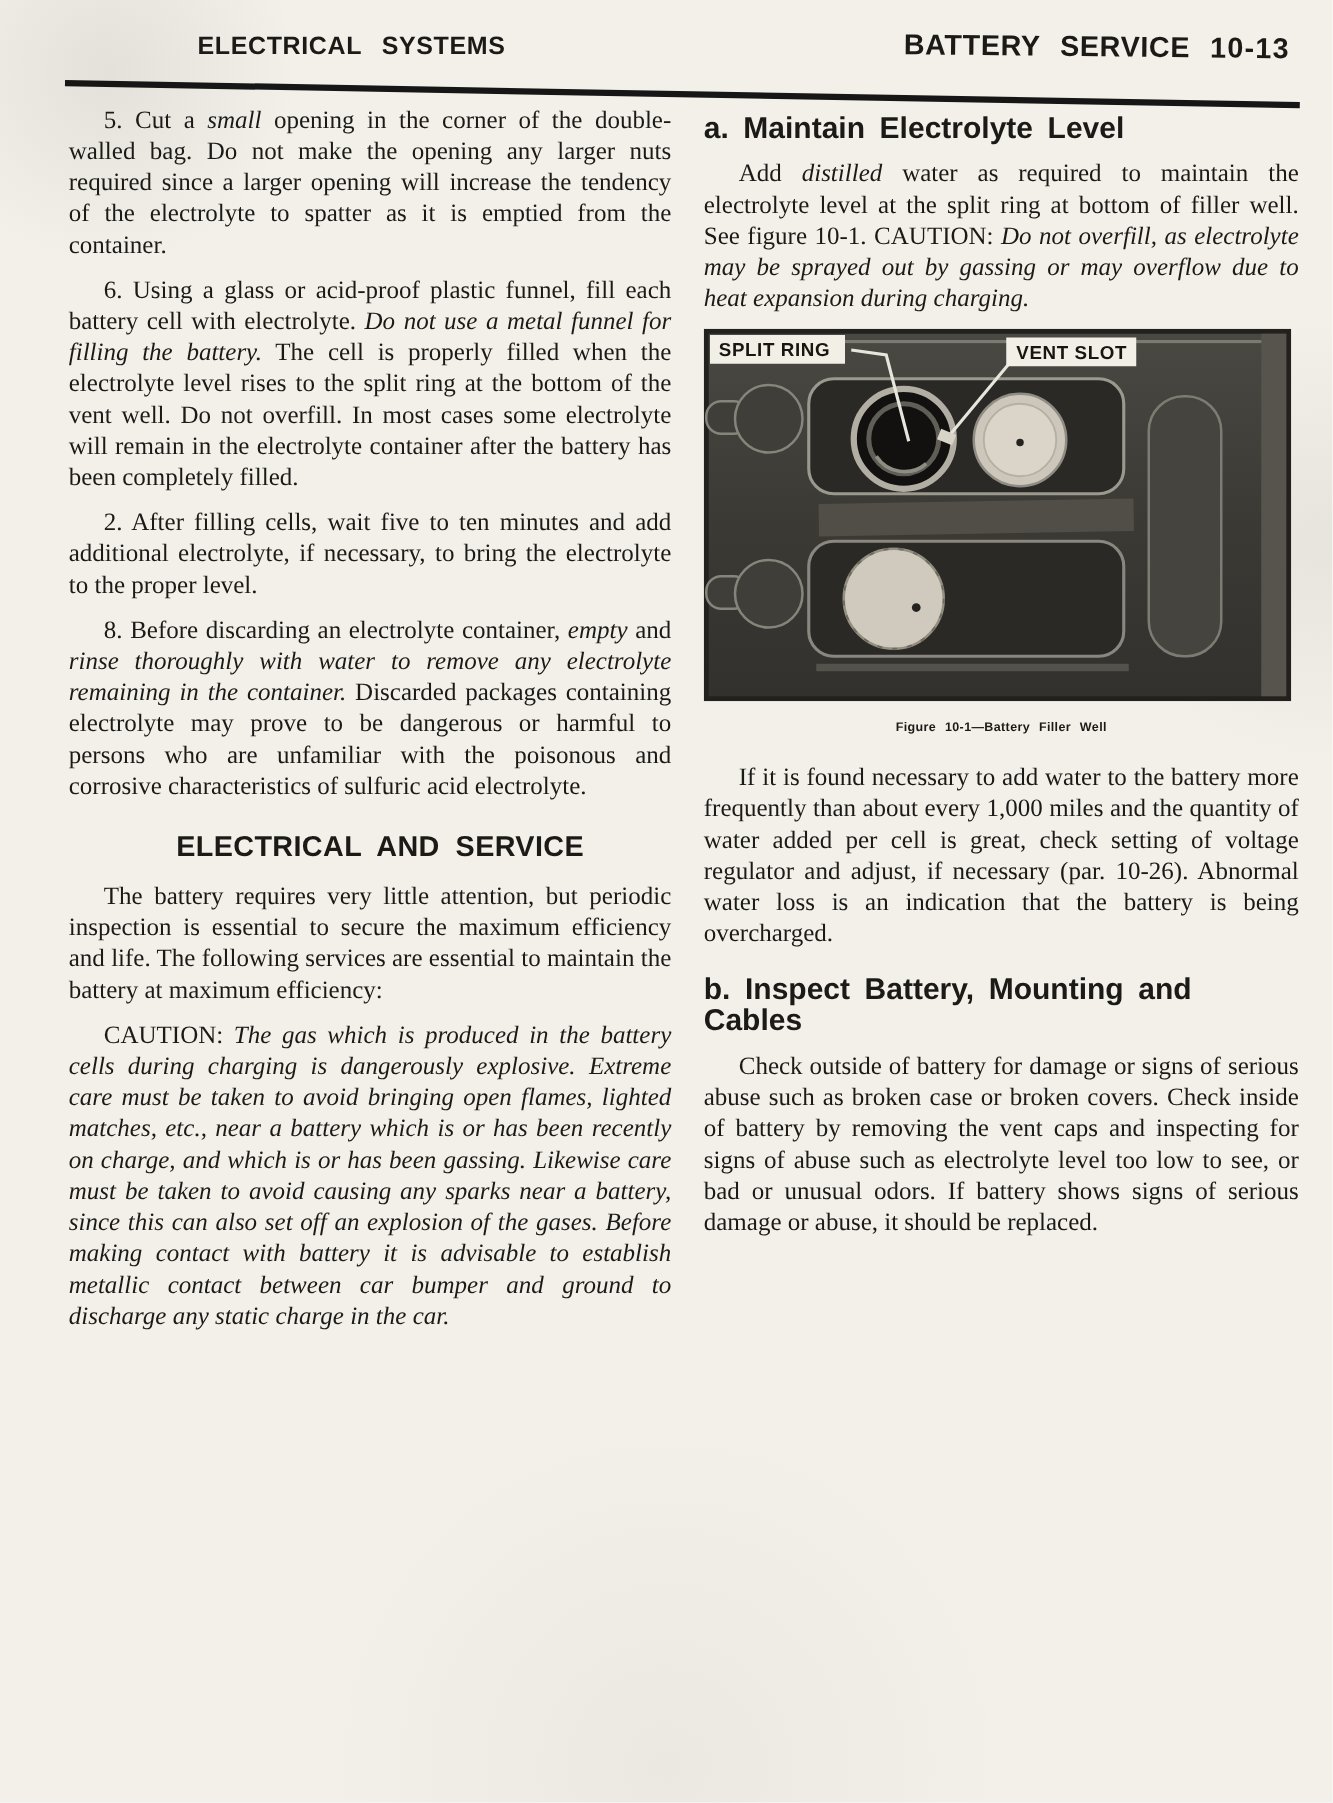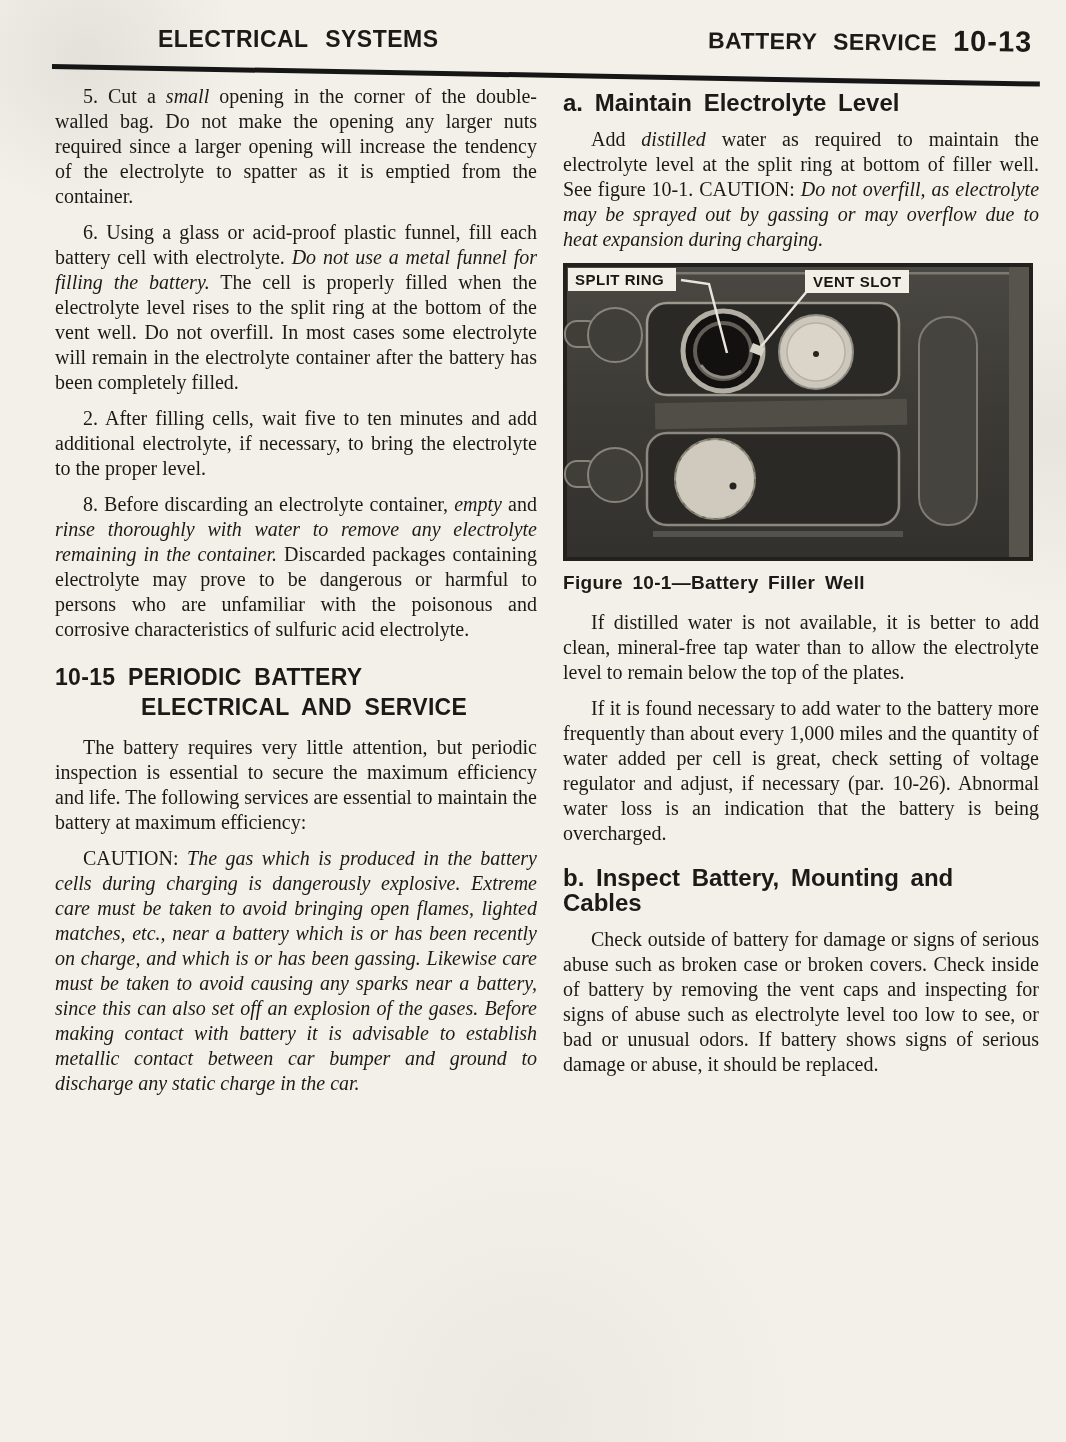--- a/index.html
+++ b/index.html
@@ -7,64 +7,63 @@
     position:relative; width:1066px; height:1442px;
     background:#f2f0e9;
     background-image:
       radial-gradient(circle at 8% 4%, rgba(90,90,85,.10), transparent 9%),
       radial-gradient(circle at 99% 30%, rgba(90,90,85,.08), transparent 12%),
       radial-gradient(circle at 50% 98%, rgba(90,90,85,.05), transparent 18%);
     color:#1b1a17; overflow:hidden;
     font-family:"Liberation Serif", serif;
   }
   .hdr-left{position:absolute; left:158px; top:26px;
-    font-family:"Liberation Sans",sans-serif; font-weight:bold; font-size:23px;
+    font-family:"Liberation Sans",sans-serif; font-weight:bold; font-size:20px;
     letter-spacing:.5px; word-spacing:10px;}
   .hdr-right{position:absolute; right:34px; top:24px; display:flex; align-items:baseline; gap:16px;
     font-family:"Liberation Sans",sans-serif; font-weight:bold; transform:rotate(.6deg);}
   .hdr-right .svc{font-size:23px; word-spacing:9px; letter-spacing:.5px;}
-  .hdr-right .page-num{font-size:29px; letter-spacing:1px;}
+  .hdr-right .page-num{font-size:23px; letter-spacing:1px;}
   .rule{position:absolute; left:52px; top:64px; width:988px; height:5px; background:#161616;
     transform:rotate(1.02deg); transform-origin:left center;}
   .col{position:absolute; font-size:20px; line-height:25px; text-align:justify;}
   .col-left{left:55px; top:84px; width:482px;}
   .col-right{left:563px; top:86px; width:476px;}
   .p{margin:0 0 11px 0; text-indent:28px;}
   .it{font-style:italic;}
   .sec-head{font-family:"Liberation Sans",sans-serif; font-weight:bold; font-size:23px;
     line-height:30px; margin:20px 0 13px; word-spacing:6px; letter-spacing:.3px; text-align:left;}
   .sec-head .l2{display:block; padding-left:86px;}
   .sub-head{font-family:"Liberation Sans",sans-serif; font-weight:bold; font-size:24px;
     margin:4px 0 12px; word-spacing:5px; text-align:left;}
   .sub-head.later{margin-top:19px;}
   .figure{margin:4px 0 6px;}
   .fig-photo{display:block;}
-  .fig-caption{font-family:"Liberation Sans",sans-serif; font-weight:bold; font-size:19px;
-    margin:9px 0 15px; word-spacing:4px; letter-spacing:.3px;}
+  .fig-caption{font-family:"Liberation Sans",sans-serif; font-weight:bold; font-size:10px;
+    text-align:center; margin:9px 0 15px; word-spacing:4px; letter-spacing:.3px;}
 </style>
 </head>
 <body>
 
 <div class="page">
 
   <div class="hdr-left">ELECTRICAL SYSTEMS</div>
   <div class="hdr-right">
     <span class="svc">BATTERY SERVICE</span>
     <span class="page-num">10-13</span>
   </div>
   <div class="rule"></div>
 
   <div class="col col-left">
     <p class="p"><span>5.  Cut a </span><span class="it">small</span><span> opening in the corner of the double-walled bag. Do not make the opening any larger nuts required since a larger opening will increase the tendency of the electrolyte to spatter as it is emptied from the container.</span></p>
     <p class="p"><span>6.  Using a glass or acid-proof plastic funnel, fill each battery cell with electrolyte. </span><span class="it">Do not use a metal funnel for filling the battery.</span><span> The cell is properly filled when the electrolyte level rises to the split ring at the bottom of the vent well. Do not overfill. In most cases some electrolyte will remain in the electrolyte container after the battery has been completely filled.</span></p>
     <p class="p"><span>2.  After filling cells, wait five to ten minutes and add additional electrolyte, if necessary, to bring the electrolyte to the proper level.</span></p>
     <p class="p"><span>8.  Before discarding an electrolyte container, </span><span class="it">empty</span><span> and </span><span class="it">rinse thoroughly with water to remove any electrolyte remaining in the container.</span><span> Discarded packages containing electrolyte may prove to be dangerous or harmful to persons who are unfamiliar with the poisonous and corrosive characteristics of sulfuric acid electrolyte.</span></p>
 
     <div class="sec-head">
-      <span>10-15 PERIODIC BATTERY</span>
       <span class="l2">ELECTRICAL AND SERVICE</span>
     </div>
 
     <p class="p"><span>The battery requires very little attention, but periodic inspection is essential to secure the maximum efficiency and life. The following services are essential to maintain the battery at maximum efficiency:</span></p>
     <p class="p"><span>CAUTION: </span><span class="it">The gas which is produced in the battery cells during charging is dangerously explosive. Extreme care must be taken to avoid bringing open flames, lighted matches, etc., near a battery which is or has been recently on charge, and which is or has been gassing. Likewise care must be taken to avoid causing any sparks near a battery, since this can also set off an explosion of the gases. Before making contact with battery it is advisable to establish metallic contact between car bumper and ground to discharge any static charge in the car.</span></p>
   </div>
 
   <div class="col col-right">
     <div class="sub-head">a.  Maintain Electrolyte Level</div>
     <p class="p"><span>Add </span><span class="it">distilled</span><span> water as required to maintain the electrolyte level at the split ring at bottom of filler well. See figure 10-1. CAUTION: </span><span class="it">Do not overfill, as electrolyte may be sprayed out by gassing or may overflow due to heat expansion during charging.</span></p>
@@ -122,20 +121,19 @@
         <g font-family="&quot;Liberation Sans&quot;, sans-serif" font-weight="bold" font-size="15" letter-spacing="0.5">
           <rect x="5" y="5" width="108" height="23" fill="#f2efe7"></rect>
           <text x="12" y="22" fill="#17160f">SPLIT RING</text>
           <rect x="242" y="7" width="104" height="23" fill="#f2efe7"></rect>
           <text x="250" y="24" fill="#17160f">VENT SLOT</text>
         </g>
       </svg>
       <div class="fig-caption">Figure 10-1—Battery Filler Well</div>
     </div>
 
-    <p class="p"><span>If distilled water is not available, it is better to add clean, mineral-free tap water than to allow the electrolyte level to remain below the top of the plates.</span></p>
     <p class="p"><span>If it is found necessary to add water to the battery more frequently than about every 1,000 miles and the quantity of water added per cell is great, check setting of voltage regulator and adjust, if necessary (par. 10-26). Abnormal water loss is an indication that the battery is being overcharged.</span></p>
 
     <div class="sub-head later">b.  Inspect Battery, Mounting and Cables</div>
     <p class="p"><span>Check outside of battery for damage or signs of serious abuse such as broken case or broken covers. Check inside of battery by removing the vent caps and inspecting for signs of abuse such as electrolyte level too low to see, or bad or unusual odors. If battery shows signs of serious damage or abuse, it should be replaced.</span></p>
   </div>
 
 </div>
 
 </body></html>

